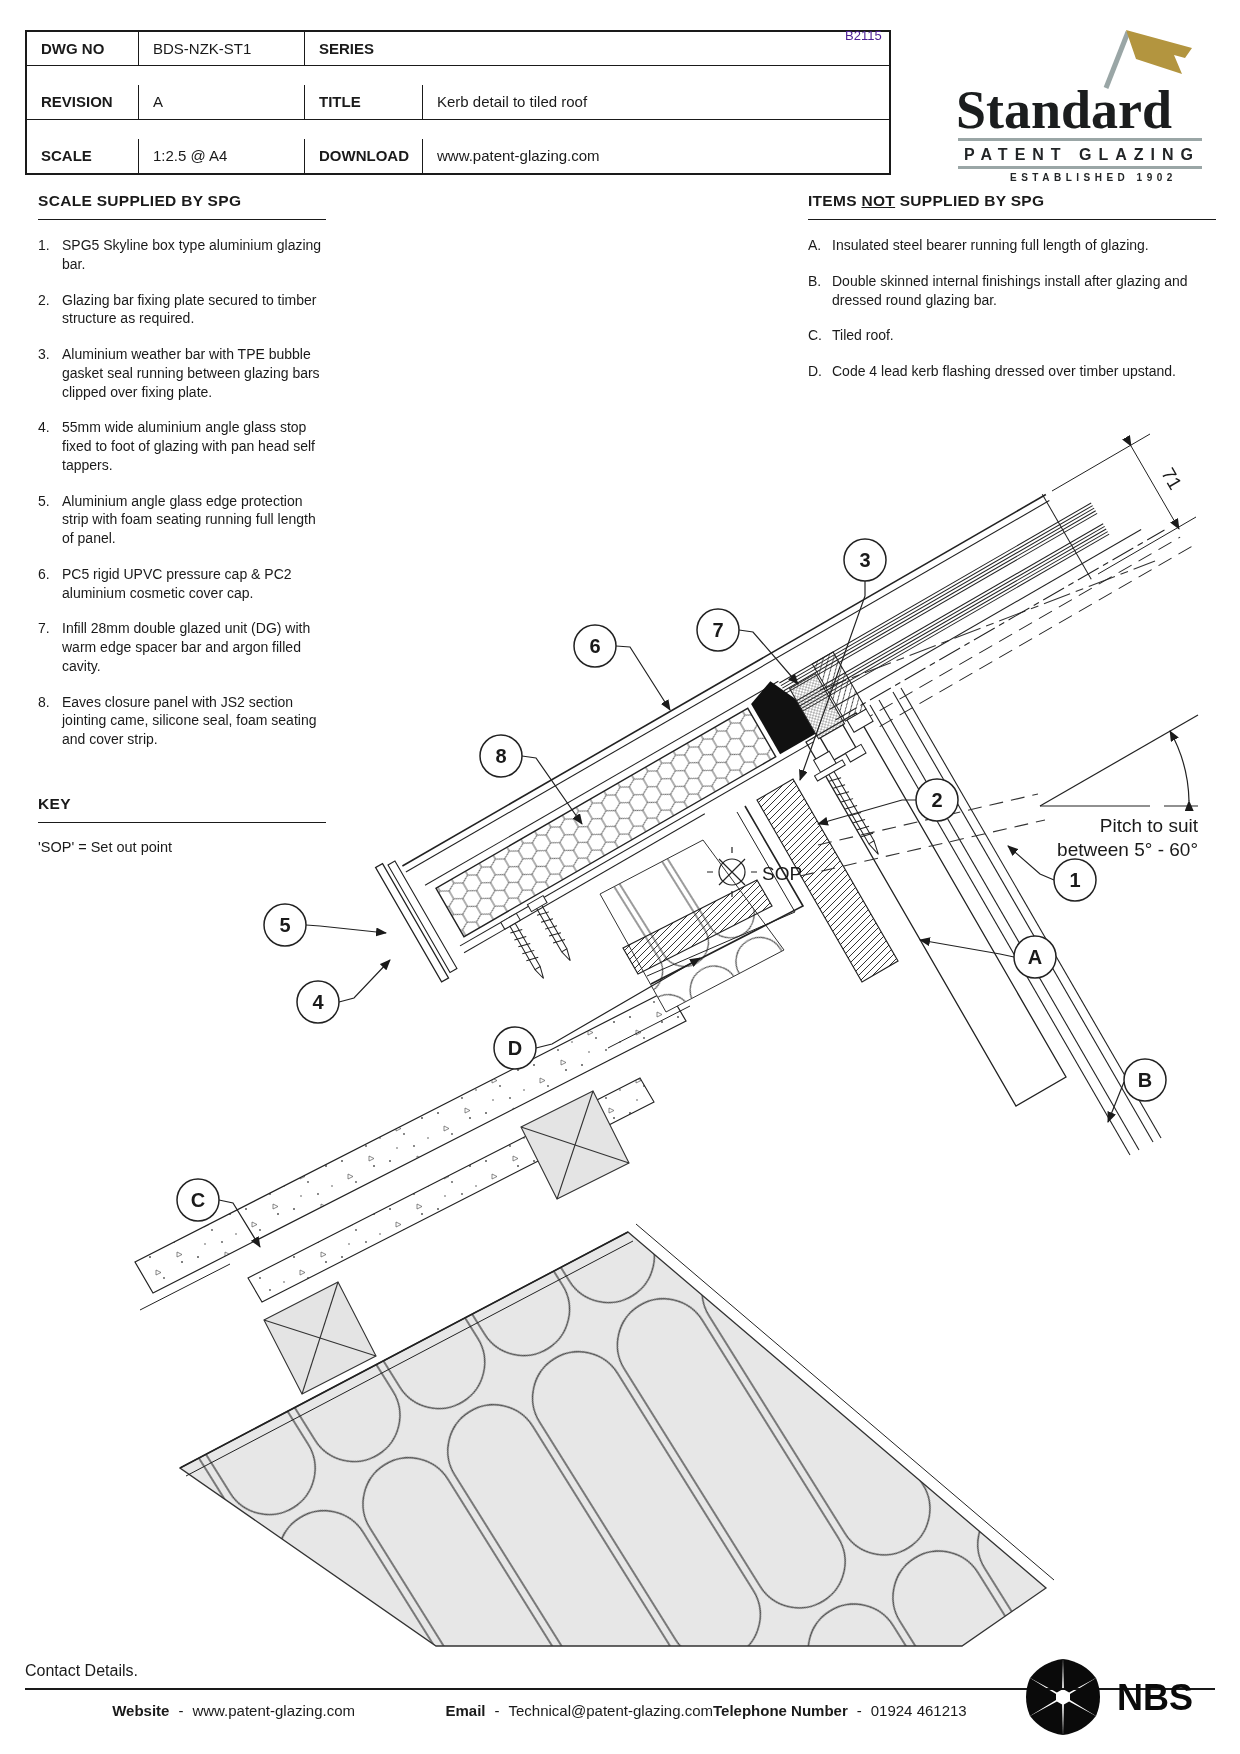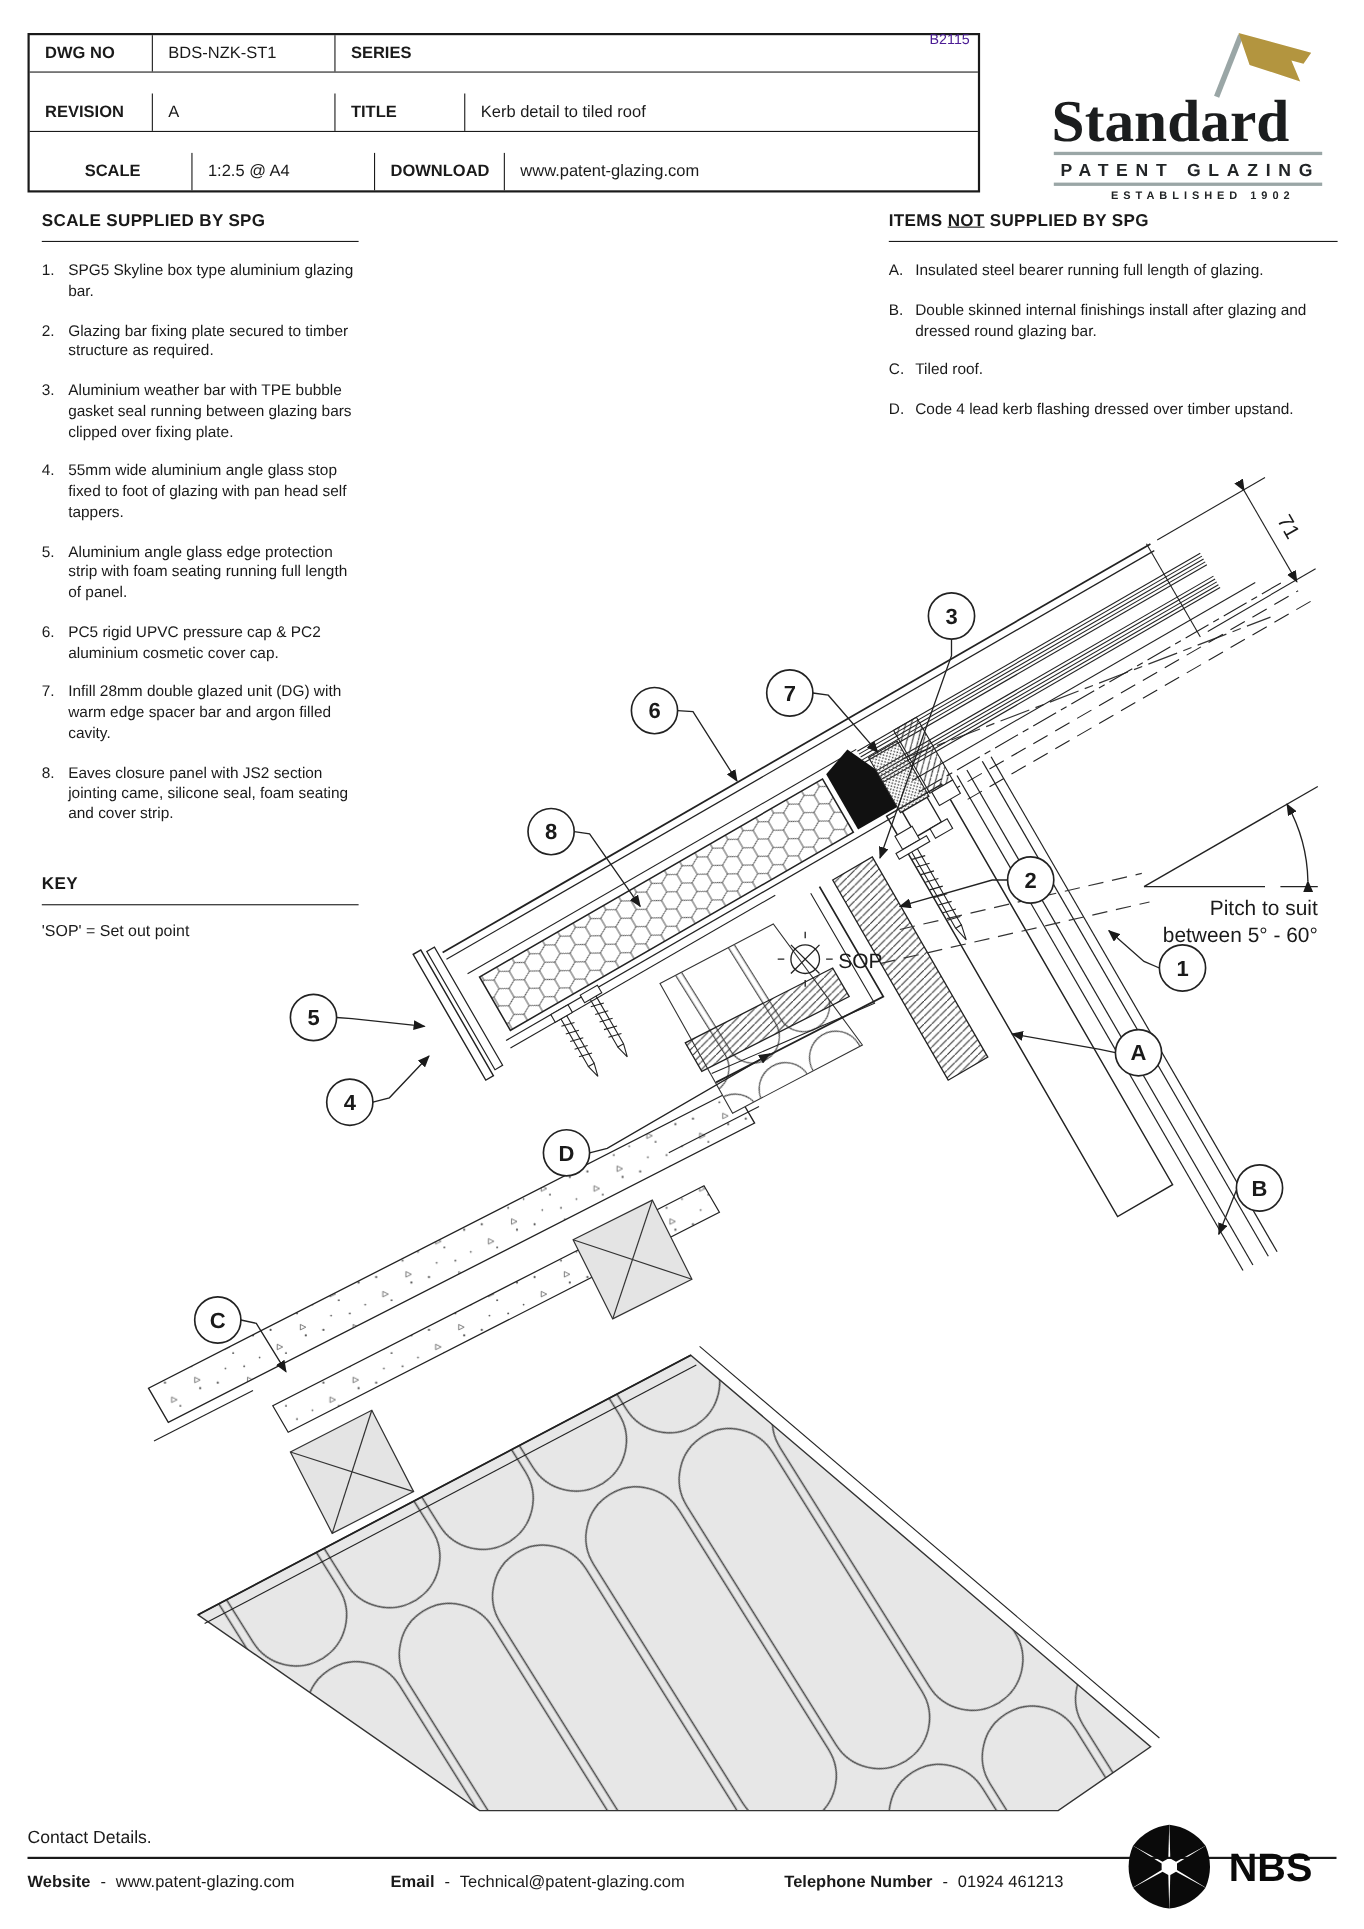--- a/index.html
+++ b/index.html
@@ -1,41 +1,41 @@
 <!DOCTYPE html>
 <html><head>
 <meta charset="utf-8">
 <style>
   html,body{margin:0;padding:0;background:#ffffff;}
   body{width:1240px;height:1754px;position:relative;font-family:"Liberation Sans",sans-serif;color:#1a1a1a;overflow:hidden;}
   
   .tblock{position:absolute;left:25px;top:30px;width:862px;height:141px;border:2px solid #1a1a1a;display:grid;grid-template-rows:1fr 1fr 1fr;z-index:2;background:#fff;gap:19px;}
   .trow{display:grid;grid-template-columns:112px 166px 118px 1fr;border-bottom:1.5px solid #1a1a1a;}
-  .trow:last-child{border-bottom:none;padding-left:36px;}
+  .trow:last-child{border-bottom:none;}
   .tcell{display:flex;align-items:center;padding-left:14px;font-size:15px;border-right:1.5px solid #1a1a1a;}
   .tcell:last-child{border-right:none;}
   .tlabel{font-weight:bold;}
   .wm{position:absolute;left:845px;top:28px;font-size:13px;color:#4c1d95;z-index:3;}
   
   .logo{position:absolute;left:928px;top:22px;width:266px;height:166px;z-index:2;margin-left:20px;}
   
   .col{position:absolute;z-index:2;}
   .colhead{font-size:15.5px;font-weight:bold;letter-spacing:.3px;}
   .colrule{height:0;border-top:1.6px solid #1a1a1a;margin-top:9px;margin-bottom:16px;}
   .list{font-size:14px;line-height:1.34;}
   .li{display:flex;margin-bottom:17px;}
   .num{width:24px;flex:none;}
   .txt{flex:1;}
   .keytext{font-size:14.5px;}
   
   .footer{position:absolute;left:25px;top:1662px;width:1190px;z-index:2;}
   .fhead{font-size:16px;font-weight:normal;}
   .frule{border-top:2px solid #1a1a1a;margin-top:8px;margin-bottom:12px;}
   .fline{display:flex;font-size:15px;align-items:baseline;}
-  .fgrp{display:flex;gap:9px;align-items:baseline;}
+  .fgrp{display:flex;gap:9px;align-items:baseline;justify-content:flex-end;}
   .fgrp .lab{font-weight:bold;}
   .g1{width:330px;}.g2{width:358px;}
   .nbs{position:absolute;right:20px;top:-4px;}
   svg{display:block;}
   .dsvg{position:absolute;left:0;top:0;z-index:1;}
   .dsvg text{fill:#1a1a1a;}
 </style>
 </head>
 <body>
 

